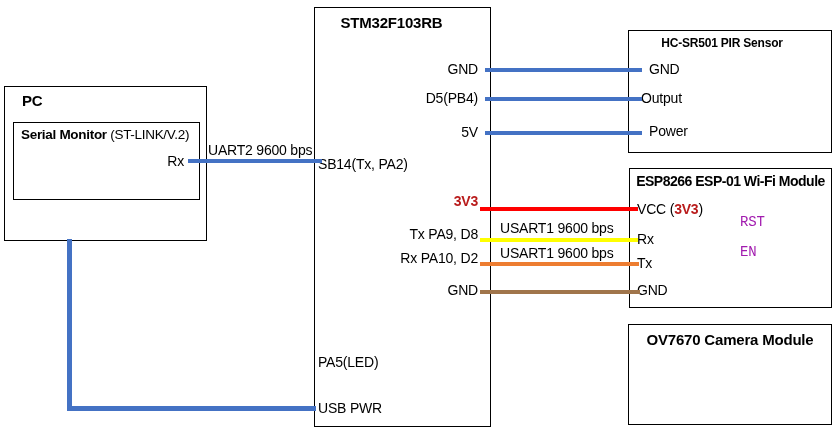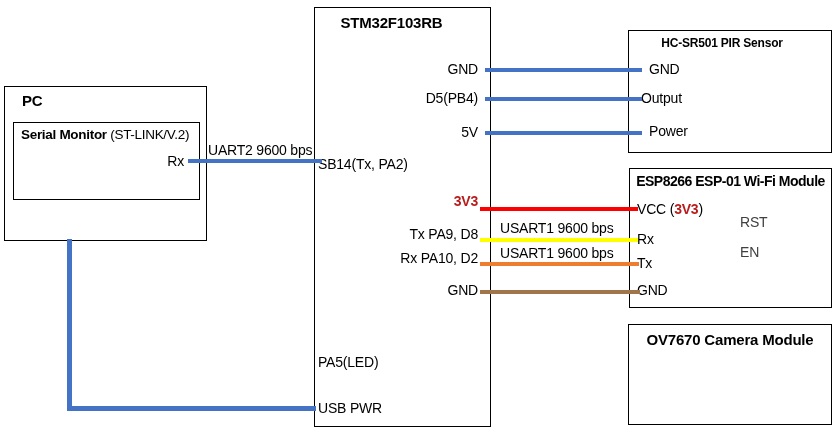--- a/index.html
+++ b/index.html
@@ -31,23 +31,24 @@
     font-size:14px;
     line-height:16px;
     white-space:nowrap;
     transform:translateY(-50%);
   }
   .pin.right-align{text-align:right;}
   .pin-red{color:#b91c1c;font-weight:bold;}
   .faded{
     position:absolute;
     font-size:14px;
-    color:#404040;
+    color:#a21caf;
     transform:translateY(-50%);
     white-space:nowrap;
+    font-family:Liberation Mono, monospace;
   }
   .wire{position:absolute;}
   .wire.blue{background:#4472C4;}
   .wire.red{background:#FF0000;}
   .wire.yellow{background:#FFFF00;}
   .wire.orange{background:#ED7D31;}
   .wire.brown{background:#A0754B;}
   .wire-label{
     position:absolute;
     font-size:14px;

